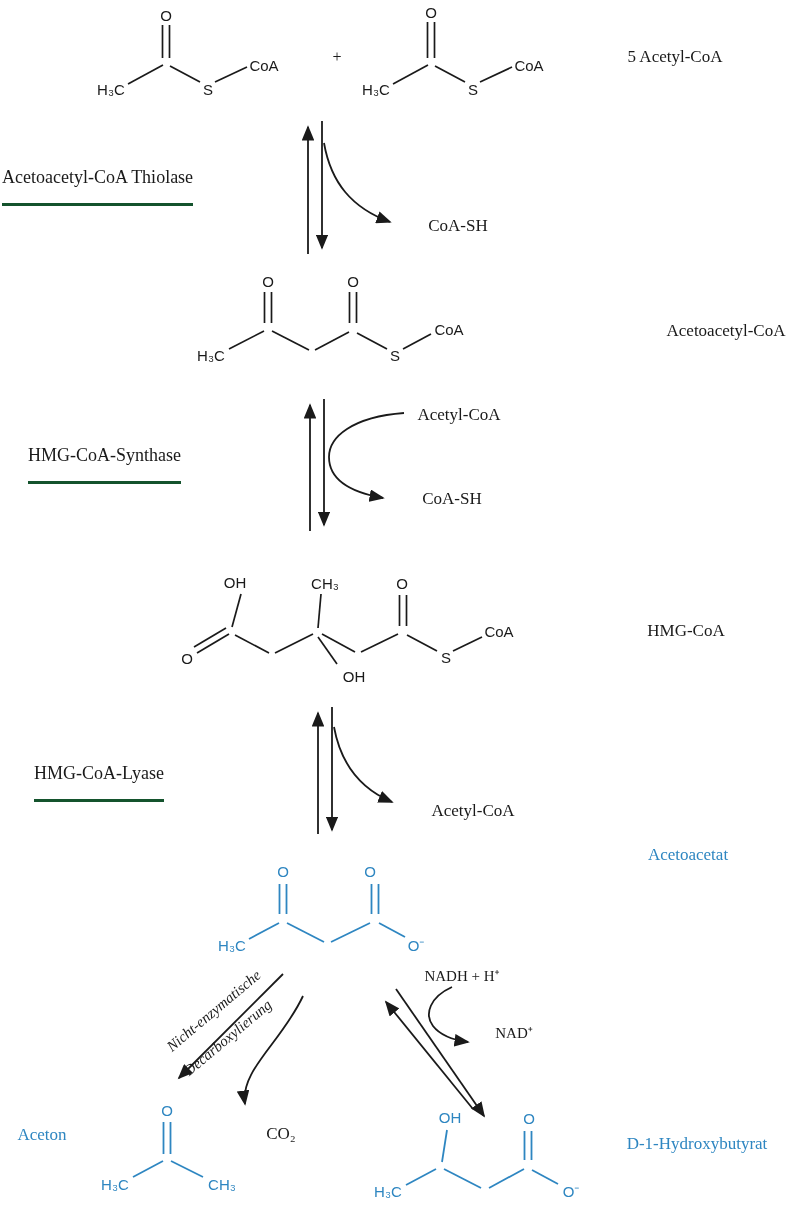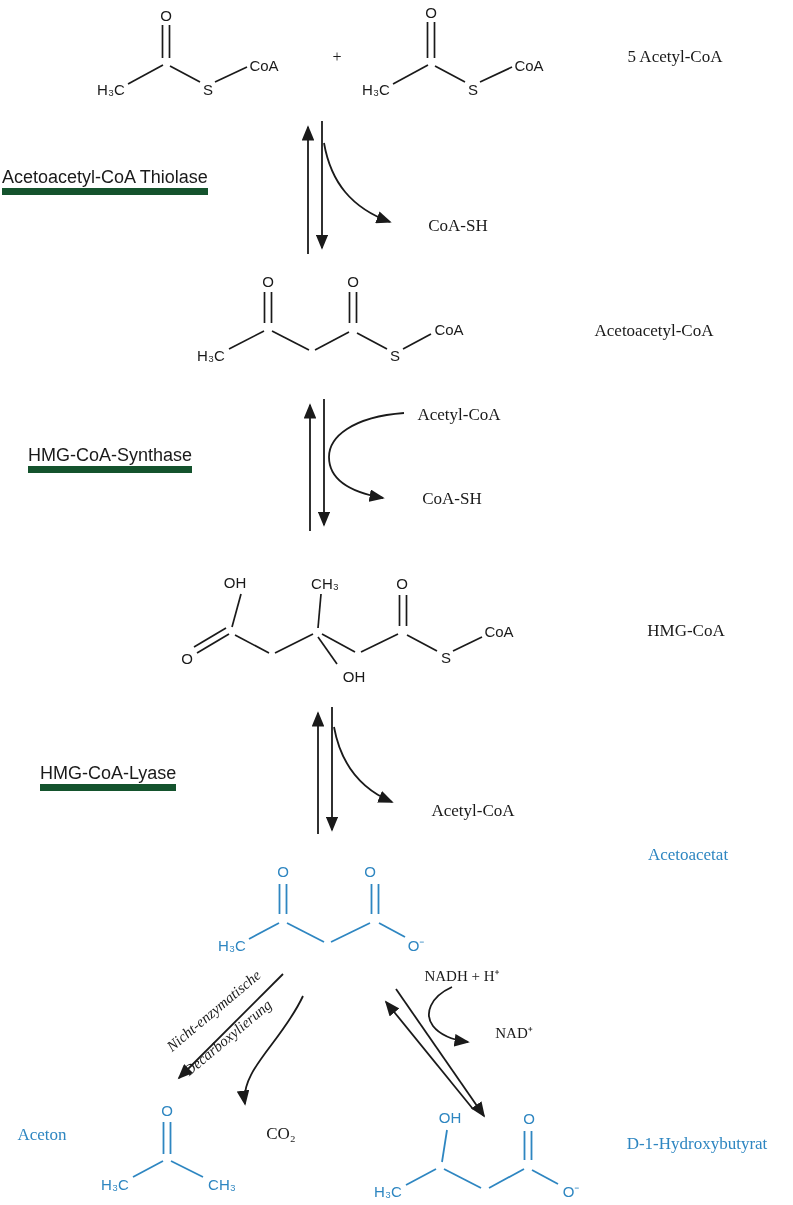--- a/index.html
+++ b/index.html
@@ -4,22 +4,22 @@
 <style>
   html,body{margin:0;padding:0;background:#ffffff;}
   #canvas{position:relative;width:793px;height:1205px;background:#ffffff;overflow:hidden;
           font-family:"Liberation Serif", serif;color:#1a1a1a;}
   #bonds{position:absolute;left:0;top:0;}
   .c{position:absolute;transform:translate(-50%,-50%);white-space:nowrap;line-height:1;}
   .l{position:absolute;white-space:nowrap;line-height:1;}
   .atom{font-family:"Liberation Sans", sans-serif;font-size:15px;}
   .lbl{font-family:"Liberation Serif", serif;font-size:17px;}
   .sm{font-size:15px;text-align:right;}
-  .enz{font-family:Liberation Sans, sans-serif;font-size:18px;border-bottom:7px solid #14532d;
-       padding-bottom:2px;}
+  .enz{font-family:Liberation Serif, serif;font-size:18px;border-bottom:3px solid #14532d;
+       padding-bottom:17px;}
   .enz-sm{font-size:17px;}
   .blue{color:#2e86c1;}
   .rot{transform:translate(-50%,-50%) rotate(-40deg);font-style:italic;font-size:15px;}
   .plus{font-size:16px;}
 </style>
 </head>
 <body>
 
 <div id="canvas">
 
@@ -147,36 +147,36 @@
   <span class="c lbl" style="left:675px;top:56px">5 Acetyl-CoA</span>
 
   <span class="l enz" style="left:2px;top:168px">Acetoacetyl-CoA Thiolase</span>
   <span class="c lbl" style="left:458px;top:225px">CoA-SH</span>
 
   <span class="c atom" style="left:211px;top:355px">H₃C</span>
   <span class="c atom" style="left:268px;top:281px">O</span>
   <span class="c atom" style="left:353px;top:281px">O</span>
   <span class="c atom" style="left:395px;top:355px">S</span>
   <span class="c atom" style="left:449px;top:329px">CoA</span>
-  <span class="c lbl" style="left:654px;top:330px">Acetoacetyl-CoA</span>
+  <span class="c lbl" style="left:726px;top:330px">Acetoacetyl-CoA</span>
 
   <span class="c lbl" style="left:459px;top:414px">Acetyl-CoA</span>
   <span class="l enz" style="left:28px;top:446px">HMG-CoA-Synthase</span>
   <span class="c lbl" style="left:452px;top:498px">CoA-SH</span>
 
   <span class="c atom" style="left:235px;top:582px">OH</span>
   <span class="c atom" style="left:325px;top:583px">CH₃</span>
   <span class="c atom" style="left:402px;top:583px">O</span>
   <span class="c atom" style="left:187px;top:658px">O</span>
   <span class="c atom" style="left:354px;top:676px">OH</span>
   <span class="c atom" style="left:446px;top:657px">S</span>
   <span class="c atom" style="left:499px;top:631px">CoA</span>
   <span class="c lbl" style="left:686px;top:630px">HMG-CoA</span>
 
-  <span class="l enz" style="left:40px;top:764px">HMG-CoA-Lyase</span>
+  <span class="l enz" style="left:34px;top:764px">HMG-CoA-Lyase</span>
   <span class="c lbl" style="left:473px;top:810px">Acetyl-CoA</span>
 
   <span class="c atom blue" style="left:232px;top:945px">H₃C</span>
   <span class="c atom blue" style="left:283px;top:871px">O</span>
   <span class="c atom blue" style="left:370px;top:871px">O</span>
   <span class="c atom blue" style="left:416px;top:945px">O⁻</span>
   <span class="c lbl blue" style="left:688px;top:854px">Acetoacetat</span>
 
   <span class="c lbl rot" style="left:214px;top:1011px">Nicht-enzymatische</span>
   <span class="c lbl rot" style="left:228px;top:1038px">Decarboxylierung</span>

